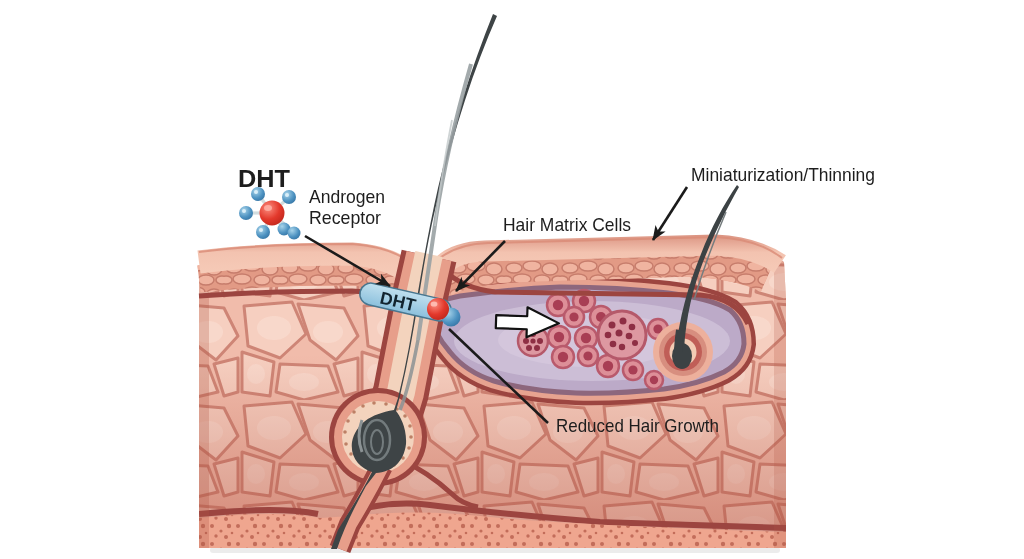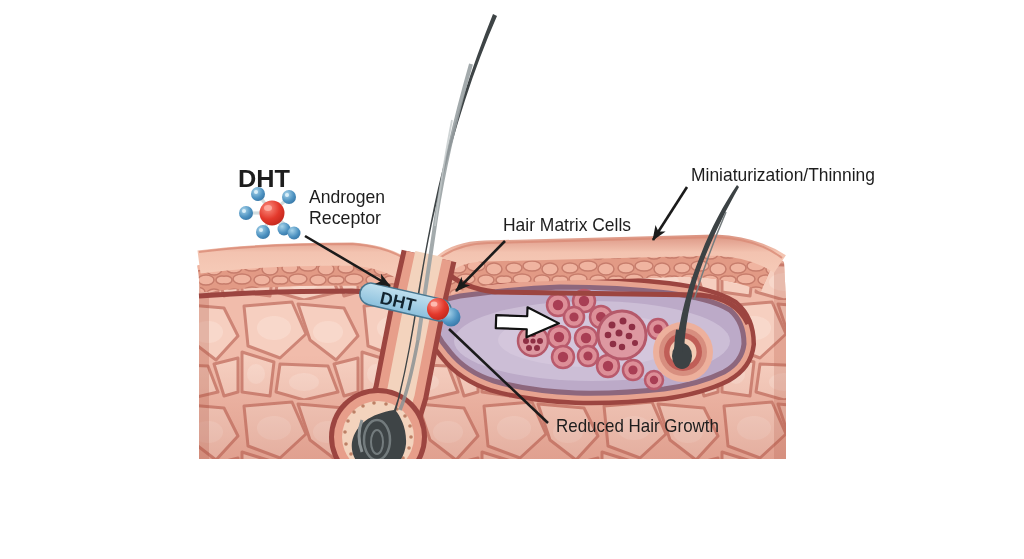--- a/index.html
+++ b/index.html
@@ -1,16 +1,16 @@
 <!DOCTYPE html>
 <html><head>
 <meta charset="utf-8">
 <style>
   html,body{margin:0;padding:0;background:#ffffff;}
-  .stage{position:relative;width:1024px;height:459px;background:#ffffff;overflow:hidden;
+  .stage{position:relative;width:1024px;height:559px;background:#ffffff;overflow:hidden;
          font-family:"Liberation Sans", sans-serif;}
   svg{position:absolute;left:0;top:0;}
   text{font-family:"Liberation Sans", sans-serif;fill:#1d1d1d;}
   .lbl{font-size:18.5px;font-weight:500;}
   .lbl-big{font-size:24px;font-weight:700;}
   .lbl-band{font-size:17.5px;font-weight:700;fill:#12242f;}
 </style>
 </head>
 <body>
 

